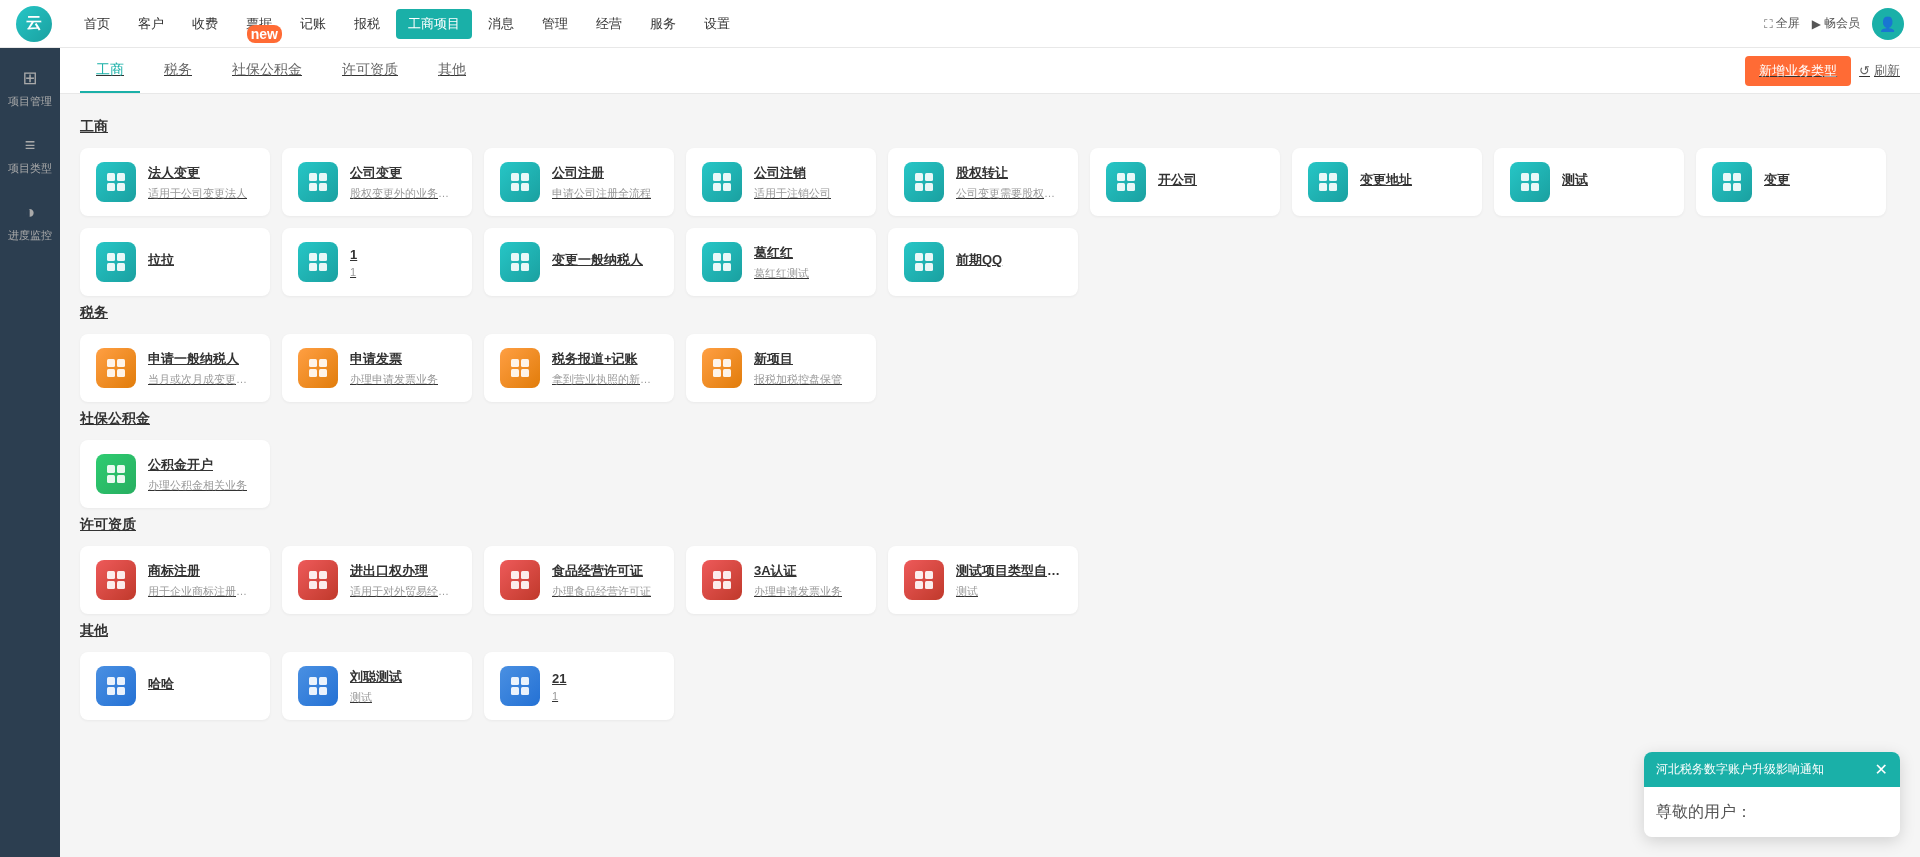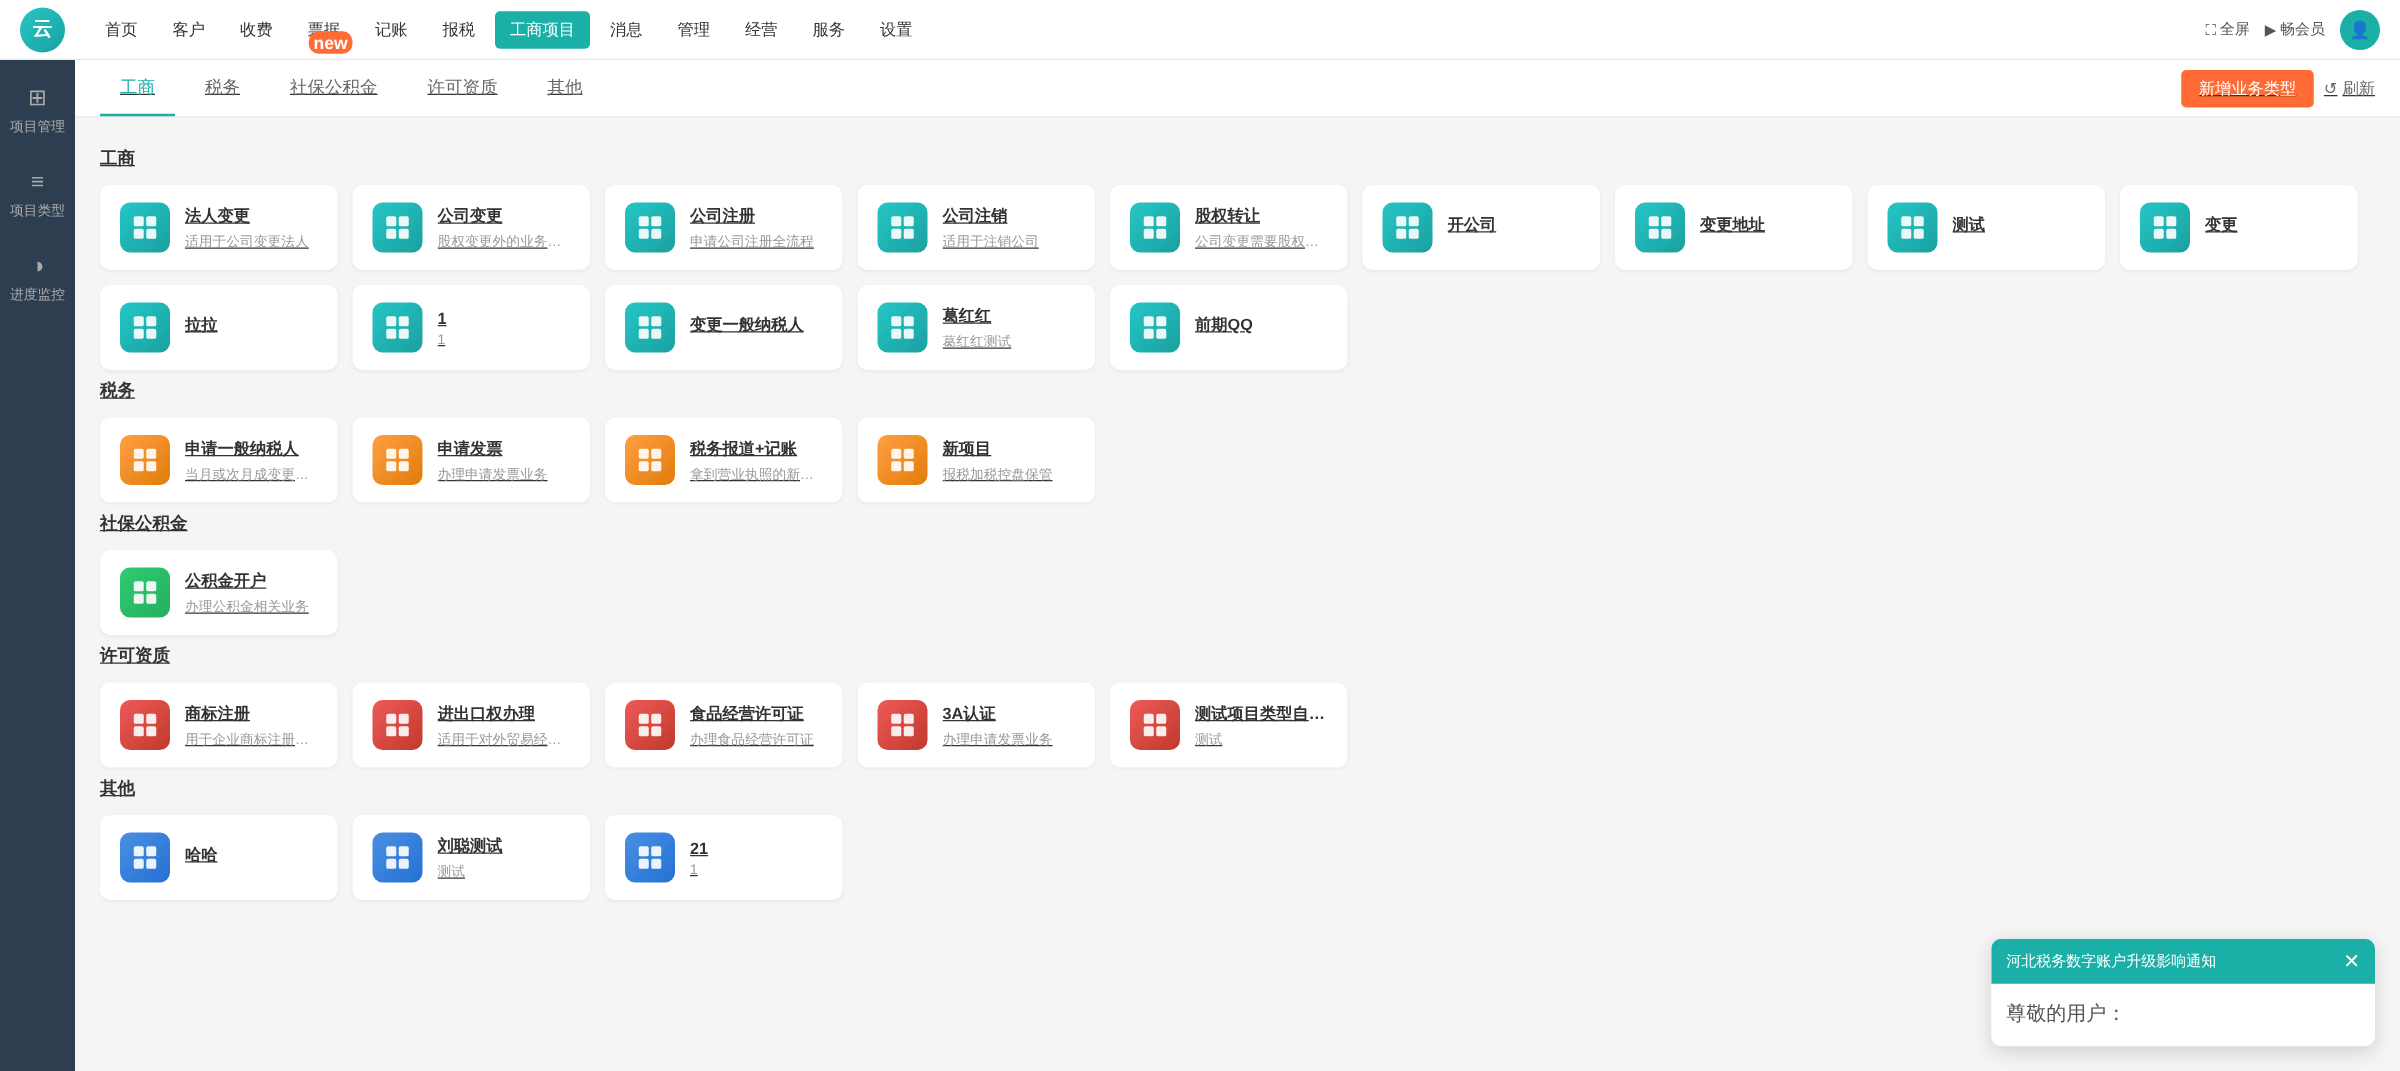--- a/index.html
+++ b/index.html
@@ -197,21 +197,21 @@
       color: #999;
       white-space: nowrap;
       overflow: hidden;
       text-overflow: ellipsis;
     }
 
     
     .notification-popup {
       position: fixed;
       bottom: 20px; right: 20px;
-      width: 307px;
+      width: 256px;
       background: #fff;
       border-radius: 8px;
       box-shadow: 0 4px 16px rgba(0,0,0,0.15);
       overflow: hidden;
       z-index: 200;
     }
     .notif-header {
       background: #1ab0a8;
       color: #fff;
       padding: 8px 12px;

